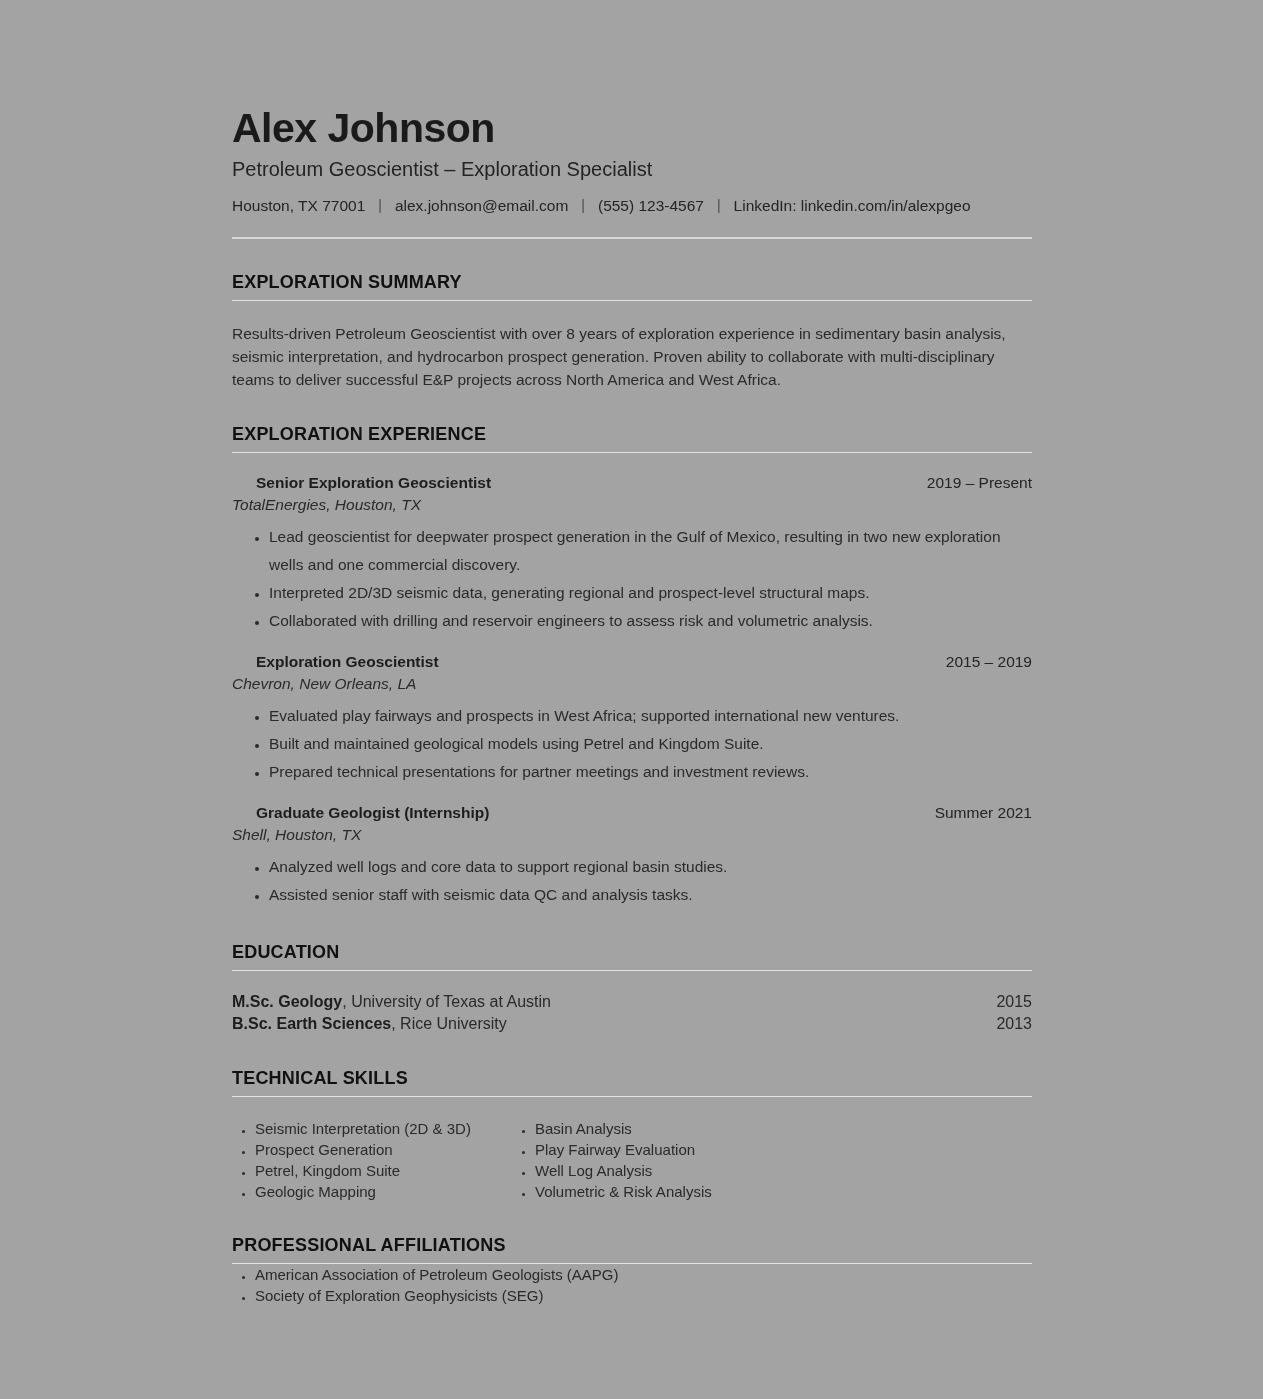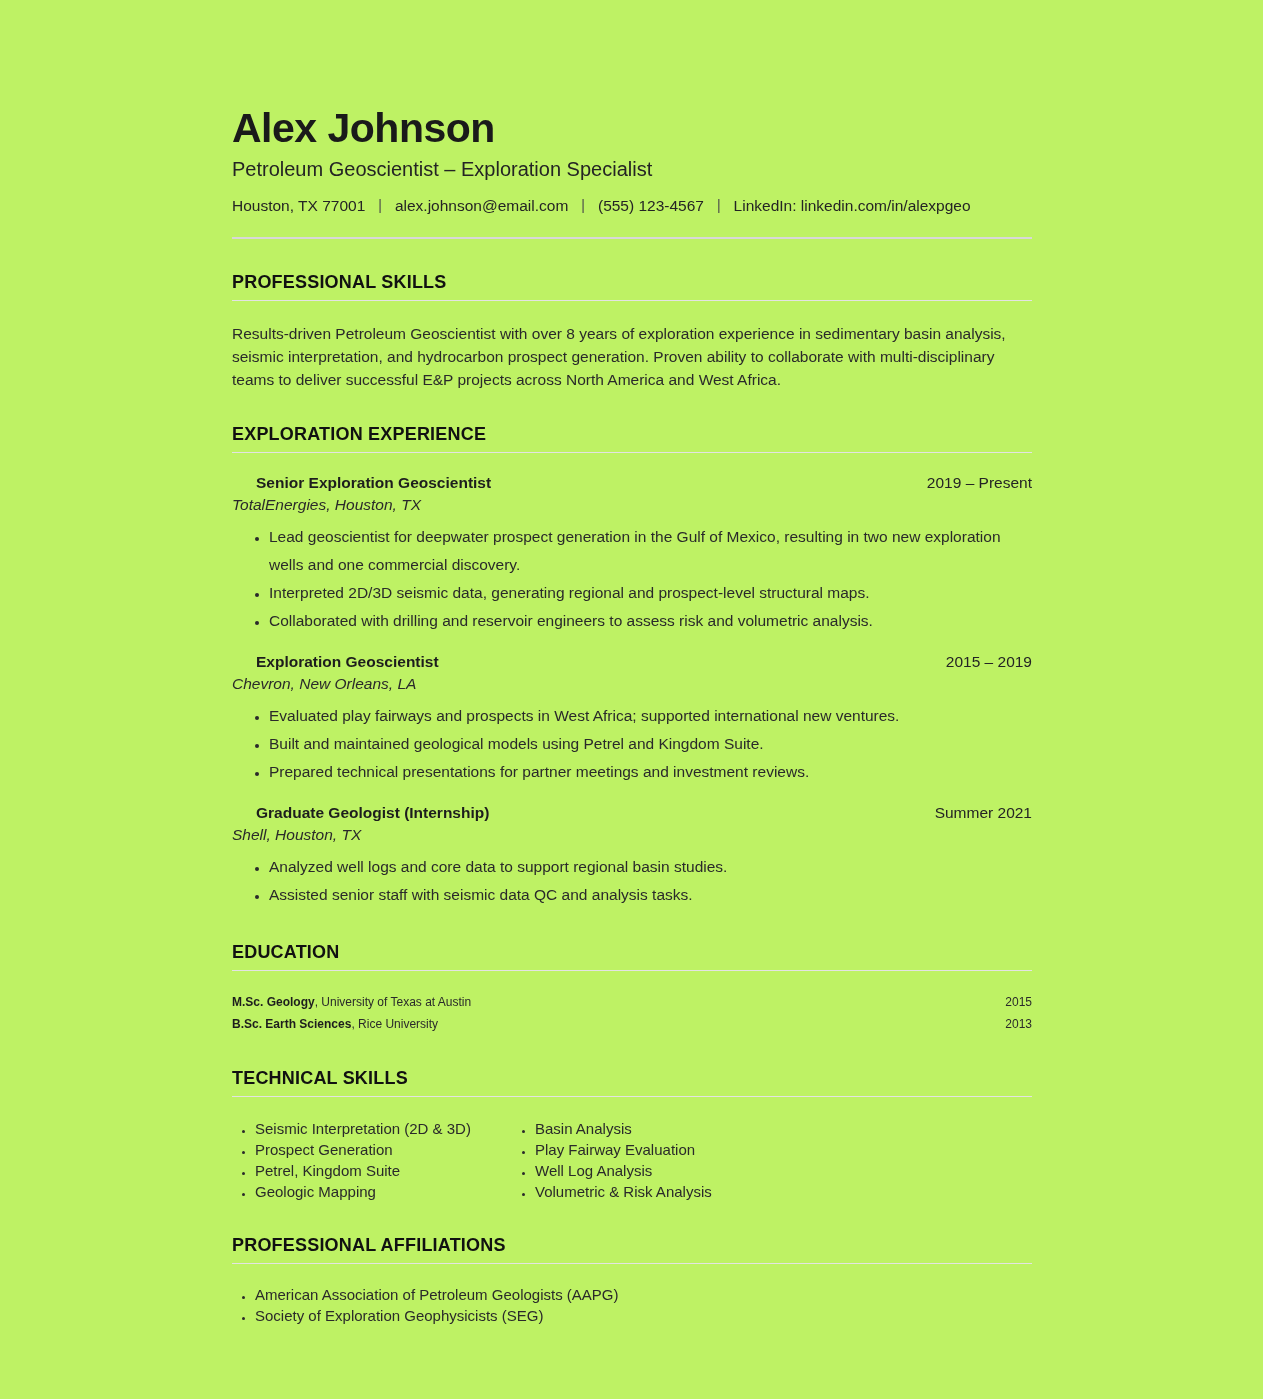--- a/index.html
+++ b/index.html
@@ -6,21 +6,21 @@
   html, body { background: #ffffff; }
   body {
     font-family: "Liberation Sans", "DejaVu Sans", sans-serif;
     color: #242424;
     -webkit-font-smoothing: antialiased;
   }
   .canvas {
     position: relative;
     width: 1263px;
     height: 1399px;
-    background: #bef264;
+    background: #a3a3a3;
     overflow: hidden;
   }
   .content {
     position: absolute;
     left: 232px;
     top: 0;
     width: 800px;
     padding-top: 104px;
   }
 
@@ -116,21 +116,21 @@
     color: #2a2a2a;
   }
   .job-bullets li::marker { font-size: 12px; color: #2a2a2a; }
 
   
   .edu-rows { margin-top: 20px; }
   .edu-row {
     display: flex;
     justify-content: space-between;
     align-items: baseline;
-    font-size: 12px;
+    font-size: 16px;
     line-height: 22px;
     color: #2a2a2a;
   }
   .edu-degree { font-weight: 700; color: #1d1d1d; }
   .edu-year { white-space: nowrap; }
 
   
   .skills-cols {
     margin-top: 21px;
     display: flex;
@@ -141,21 +141,21 @@
     list-style: disc outside;
   }
   .skills-col li, .affil-list li {
     font-size: 15px;
     line-height: 21px;
     color: #2a2a2a;
   }
   .skills-col li::marker, .affil-list li::marker { font-size: 11px; color: #2a2a2a; }
 
   
-  .affil-list { margin-top: 20px; }
+  .affil-list { }
 </style>
 </head>
 <body>
 
 <div class="canvas">
   <div class="content">
 
     <header>
       <h1 class="name">Alex Johnson</h1>
       <div class="subtitle">Petroleum Geoscientist – Exploration Specialist</div>
@@ -165,21 +165,21 @@
         <span>alex.johnson@email.com</span>
         <span class="contact-sep">|</span>
         <span>(555) 123-4567</span>
         <span class="contact-sep">|</span>
         <span>LinkedIn: linkedin.com/in/alexpgeo</span>
       </div>
       <hr class="top-divider">
     </header>
 
     <section>
-      <h2 class="section-heading">PROFESSIONAL SKILLS</h2>
+      <h2 class="section-heading">EXPLORATION SUMMARY</h2>
       <p class="summary-text">Results-driven Petroleum Geoscientist with over 8 years of exploration experience in sedimentary basin analysis, seismic interpretation, and hydrocarbon prospect generation. Proven ability to collaborate with multi-disciplinary teams to deliver successful E&amp;P projects across North America and West Africa.</p>
     </section>
 
     <section>
       <h2 class="section-heading">EXPLORATION EXPERIENCE</h2>
       <div class="jobs">
 
         <div class="job">
           <div class="job-header">
             <span class="job-title">Senior Exploration Geoscientist</span>

